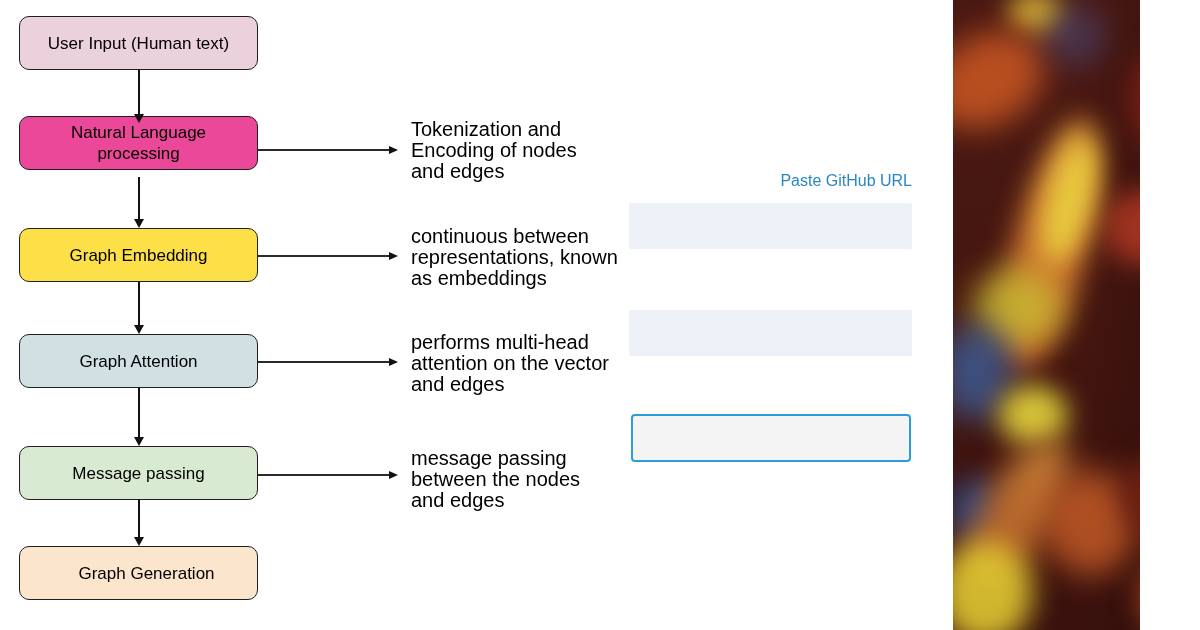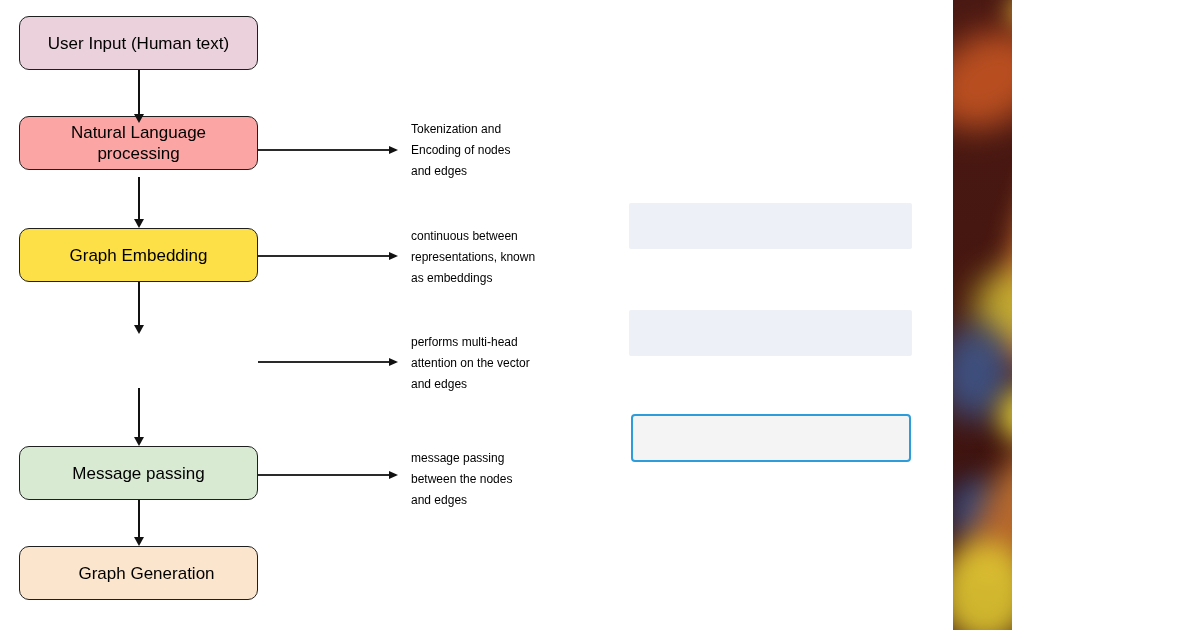--- a/index.html
+++ b/index.html
@@ -1,18 +1,18 @@
 <!DOCTYPE html>
 <html><head>
 <meta charset="utf-8">
 <style>
   html, body { margin: 0; padding: 0; background: #fff; }
   .canvas {
     position: relative;
-    width: 1012px;
+    width: 1140px;
     height: 630px;
     background: #ffffff;
     overflow: hidden;
     font-family: "Liberation Sans", sans-serif;
   }
 
   
   .node {
     position: absolute;
     left: 19px;
@@ -62,21 +62,21 @@
     transform: translateY(-50%);
     border: 4.5px solid transparent;
     border-left: 9px solid #111;
     border-right: none;
   }
 
   .annotation {
     position: absolute;
     left: 411px;
     width: 210px;
-    font-size: 12px;
+    font-size: 20px;
     line-height: 21px;
     color: #000;
     white-space: pre-line;
   }
 
   
   .github-link {
     position: absolute;
     left: 633px;
     top: 172px;
@@ -121,25 +121,28 @@
   }
 </style>
 </head>
 <body>
 
 <div class="canvas">
 
   <div class="node" style="top: 16px; background-color: rgb(234, 209, 220);">
     <span class="node-label">User Input (Human text)</span>
   </div>
-  <div class="node" style="top: 116px; background-color: #fca5a5;">
+  <div class="node" style="top: 116px; background-color: #ec4899;">
     <span class="node-label">Natural Language processing</span>
   </div>
   <div class="node" style="top: 228px; background-color: #fde047;">
     <span class="node-label">Graph Embedding</span>
+  </div>
+  <div class="node" style="top: 334px; background-color: rgb(208, 224, 227);">
+    <span class="node-label">Graph Attention</span>
   </div>
   <div class="node" style="top: 446px; background-color: rgb(217, 234, 211);">
     <span class="node-label">Message passing</span>
   </div>
   <div class="node" style="top: 546px; background-color: rgb(252, 229, 205); padding-left: 16px;">
     <span class="node-label">Graph Generation</span>
   </div>
 
   <div class="arrow-v" style="left:138px;top:70px;height:51px"></div>
   <div class="arrow-v" style="left:138px;top:177px;height:49px"></div>
@@ -158,20 +161,21 @@
   <div class="annotation" style="top:226px">continuous between
 representations, known
 as embeddings</div>
   <div class="annotation" style="top:332px">performs multi-head
 attention on the vector
 and edges</div>
   <div class="annotation" style="top:448px">message passing
 between the nodes
 and edges</div>
 
+  <a class="github-link" style="color: rgb(43, 135, 196);">Paste GitHub URL</a>
 
   <div class="field" style="top: 203px; background-color: rgb(237, 241, 247);"></div>
   <div class="field" style="top: 310px; background-color: rgb(237, 241, 247);"></div>
   <div class="field-focused" style="top: 414px; background-color: rgb(244, 244, 244);"></div>
 
   <div class="photo">
     <div class="b" style="left:55px;top:-10px;width:55px;height:45px;background:#c8a030;filter:blur(12px)"></div>
     <div class="b" style="left:-25px;top:35px;width:120px;height:90px;background:#b84e20;filter:blur(16px);transform:rotate(-30deg)"></div>
     <div class="b" style="left:92px;top:5px;width:60px;height:60px;background:#4a4a7a;filter:blur(16px);opacity:.6"></div>
     <div class="b" style="left:178px;top:45px;width:90px;height:110px;background:#7a2015;filter:blur(14px)"></div>

